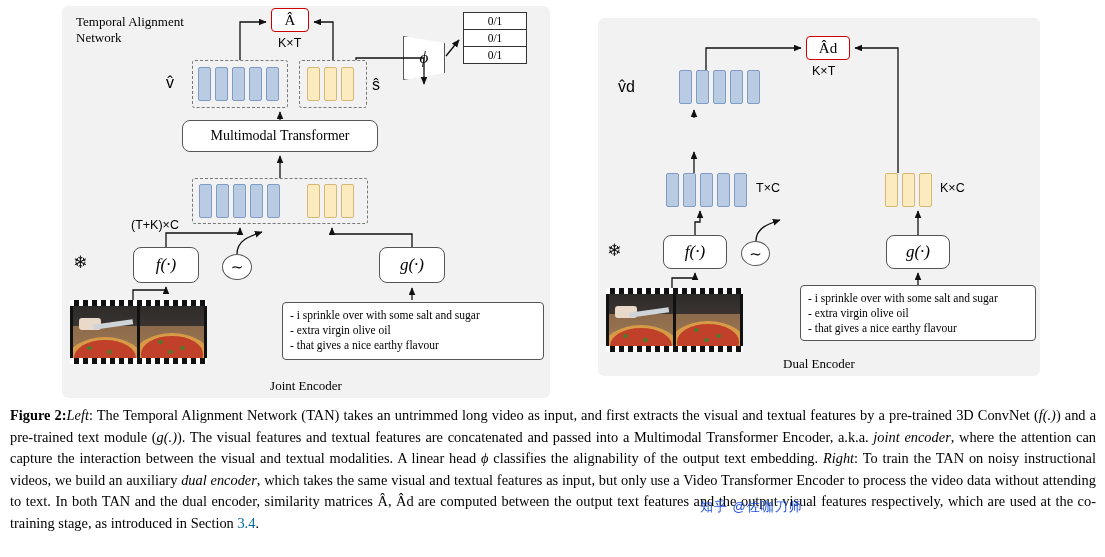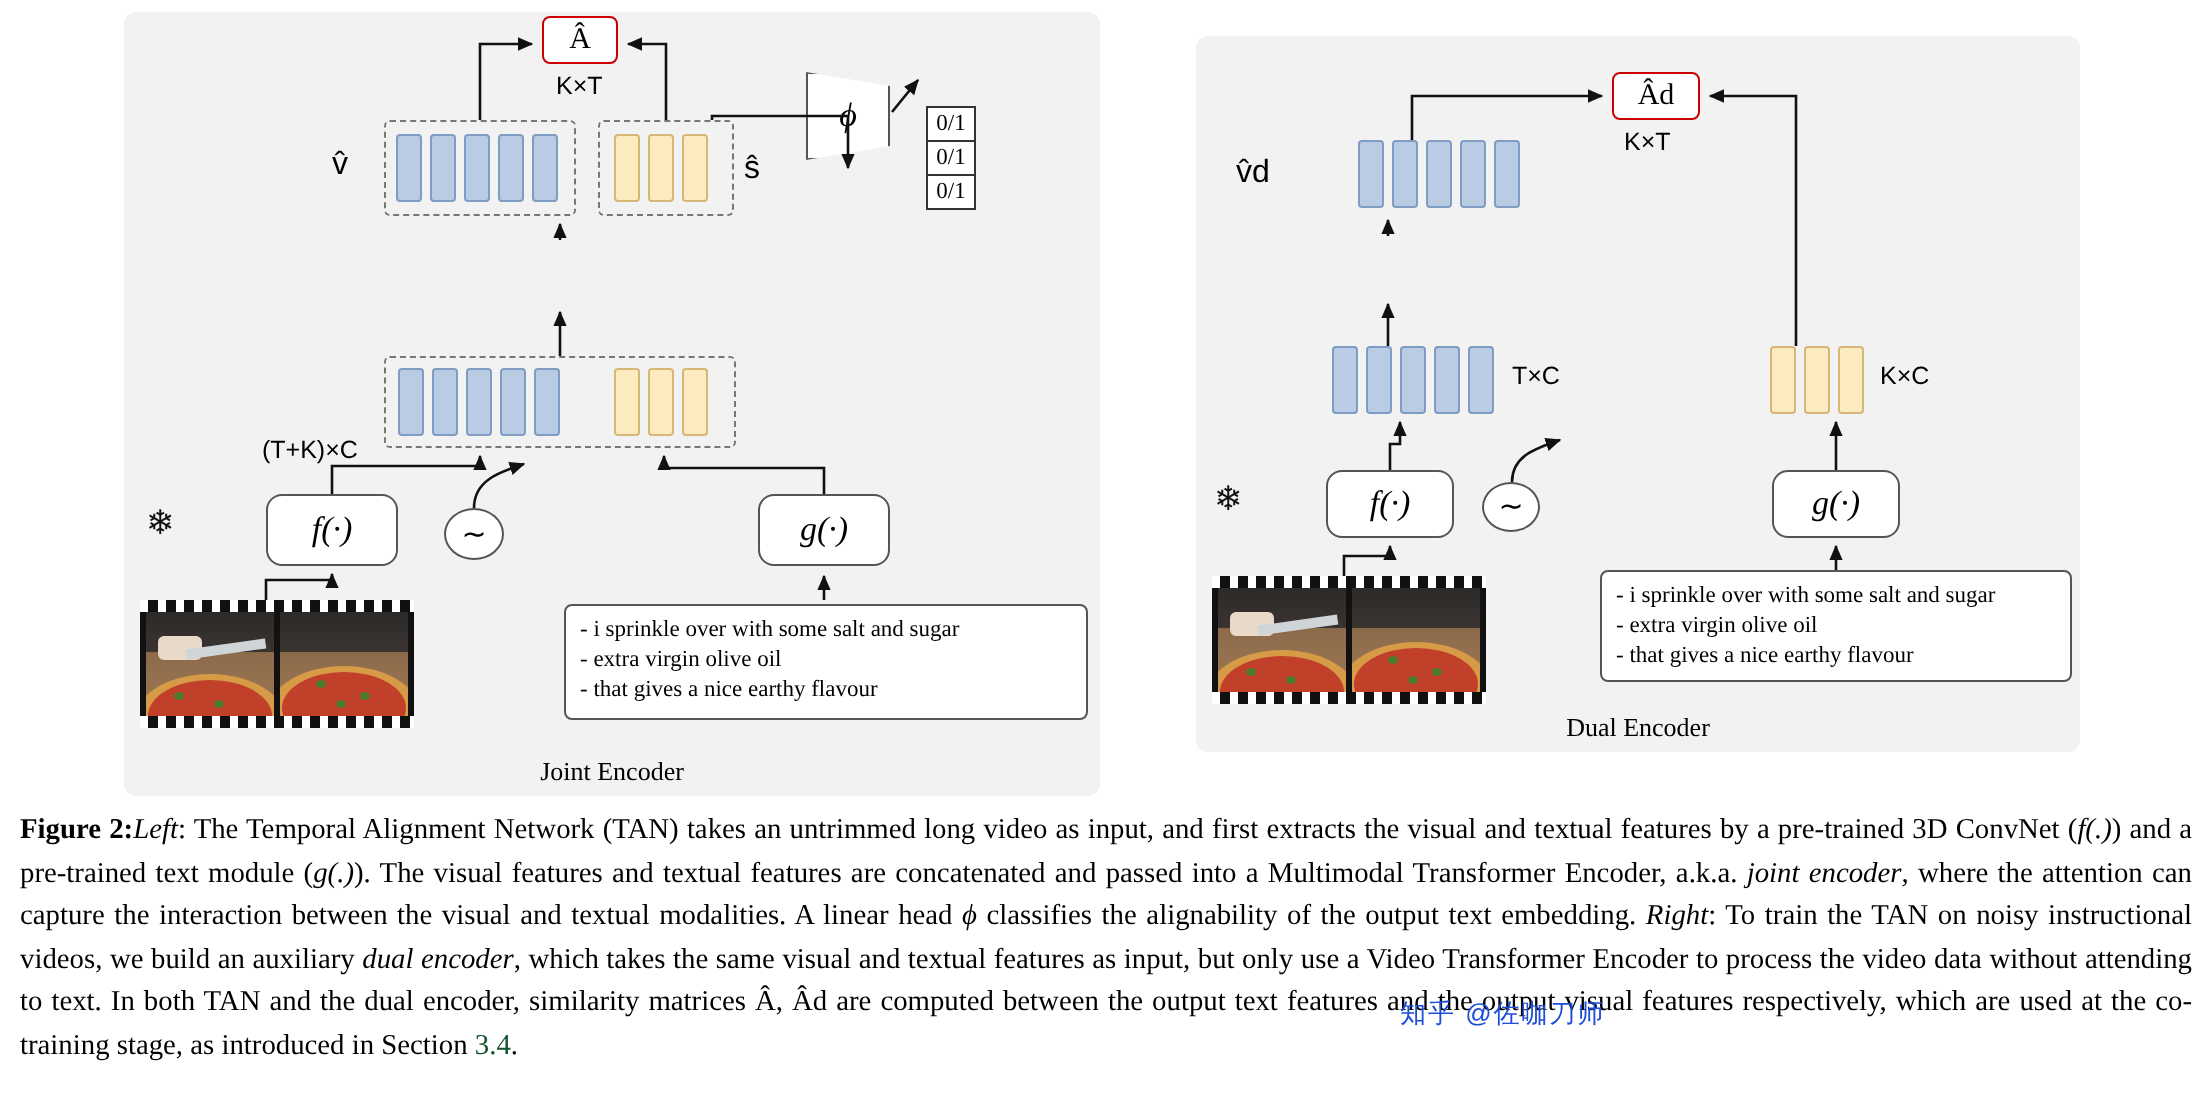--- a/index.html
+++ b/index.html
@@ -99,26 +99,25 @@
     background: #fff;
     display: flex;
     align-items: center;
     justify-content: center;
     font-size: 15px;
   }
 
   
   .outbox {
     position: absolute;
-    width: 25px;
+    width: 64px;
     border: 1px solid #333;
     background: #fff;
     font-size: 11.5px;
     text-align: center;
-    margin-top: 41px;
   }
   .outbox div {
     border-bottom: 1px solid #333;
     padding: 2px 0;
   }
   .outbox div:last-child { border-bottom: none; }
 
   
   .textbox {
     position: absolute;
@@ -228,38 +227,39 @@
     position: absolute;
     left: 10px; top: 405px;
     width: 1086px;
     font-size: 14.4px;
     line-height: 21.5px;
     text-align: justify;
     font-family: "Liberation Serif", serif;
   }
   #caption .bold { font-weight: bold; }
   #caption .ital { font-style: italic; }
-  #caption .link { color: #14532d; }
+  #caption .link { color: #0369a1; }
 
   
   #watermark {
     position: absolute;
     left: 700px; top: 498px;
     font-size: 13px;
     color: #1d4ed8;
     font-family: "Liberation Sans", sans-serif;
     letter-spacing: 1px;
   }
 </style>
 </head>
 <body>
 
 <div id="page">
 
   <div class="panel" id="panel-left">
+    <div class="net-title">Temporal Alignment Network</div>
     <div class="panel-caption">Joint Encoder</div>
   </div>
 
   <div class="redbox" style="left:271px; top:8px; width:38px; height:24px;">Â</div>
   <div class="lbl" style="left:278px; top:36px;">K×T</div>
 
   <div class="trap" style="left:403px; top:36px; width:42px; height:44px;">ϕ</div>
 
   <div class="outbox" style="left:463px; top:12px;">
     <div>0/1</div>
@@ -278,20 +278,21 @@
   <div class="lbl" style="left:166px; top:74px; font-size:16px;">v̂</div>
 
   <div class="dashgroup" style="left:299px; top:60px; width:68px; height:48px;"></div>
   <div class="tokens" style="left:307px; top:67px;">
     <div class="tok yellow"></div>
     <div class="tok yellow"></div>
     <div class="tok yellow"></div>
   </div>
   <div class="lbl" style="left:372px; top:76px; font-size:16px;">ŝ</div>
 
+  <div class="wbox round" style="left:182px; top:120px; width:196px; height:32px;">Multimodal Transformer</div>
 
   <div class="dashgroup" style="left:192px; top:178px; width:176px; height:46px;"></div>
   <div class="tokens" style="left:199px; top:184px;">
     <div class="tok blue"></div>
     <div class="tok blue"></div>
     <div class="tok blue"></div>
     <div class="tok blue"></div>
     <div class="tok blue"></div>
   </div>
   <div class="tokens" style="left:307px; top:184px;">

